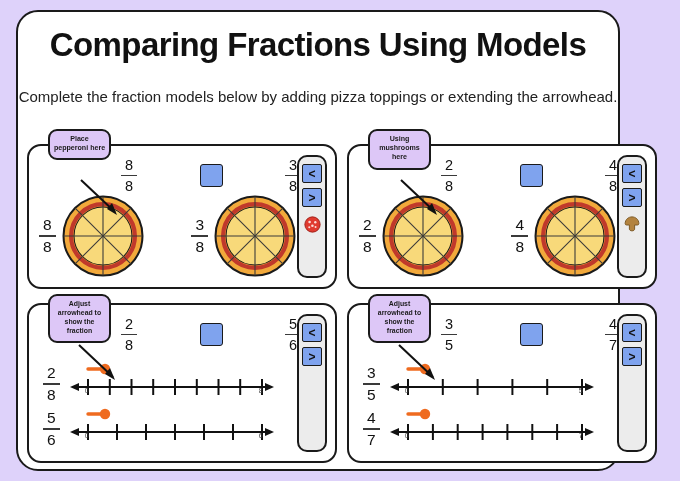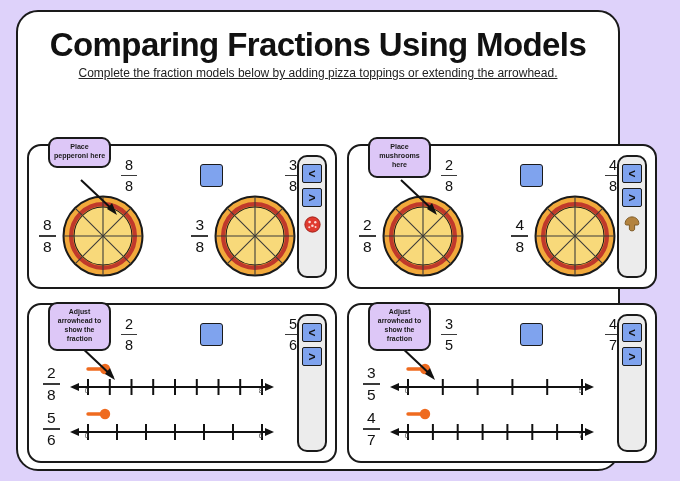--- a/index.html
+++ b/index.html
@@ -32,25 +32,24 @@
     text-align: center;
     font-size: 33px;
     font-weight: 800;
     color: #111111;
     letter-spacing: -0.6px;
     line-height: 1.15;
   }
 
   .subtitle {
     text-align: center;
-    font-size: 12px;
+    font-size: 15px;
     color: #222222;
     line-height: 1.65;
-    margin-top: 0;
-    text-decoration: underline;
+    margin-top: 21px;
   }
 
   
   .panels {
     position: absolute;
     left: 0; top: 0;
     width: 648px; height: 461px;
     pointer-events: none;
   }
 
@@ -75,21 +74,20 @@
     background: #ddc7f7;
     border: 2px solid #1a1a1a;
     border-radius: 9px;
     padding: 4px 3px 5px;
     text-align: center;
     font-size: 7.1px;
     font-weight: 600;
     color: #1a1a1a;
     line-height: 1.3;
     z-index: 6;
-    margin-top: 8px;
   }
   .callout.tall { top: -11px; padding: 4px 2px 5px; font-size: 6.9px; }
 
   .callout-arrow {
     position: absolute;
     z-index: 5;
     pointer-events: none;
   }
 
   
@@ -304,21 +302,21 @@
             <circle cx="13.3" cy="7.4" r="1.4" fill="#fbdcd8"></circle>
             <circle cx="9.9" cy="11.4" r="1.5" fill="#fbdcd8"></circle>
             <circle cx="6.2" cy="13.2" r="1.2" fill="#fbdcd8"></circle>
             <circle cx="13.6" cy="12.9" r="1.2" fill="#fbdcd8"></circle>
           </svg>
         </div>
       </div>
     </div>
 
     <div class="panel panel-r0c1">
-      <div class="callout">Place mushrooms here</div>
+      <div class="callout">Using mushrooms here</div>
       <svg class="callout-arrow" width="60" height="48" style="left:48px;top:28px;">
         <line x1="4" y1="6" x2="38" y2="38" stroke="#111" stroke-width="2"></line>
         <polygon points="40,41 30,35 35,29" fill="#111"></polygon>
       </svg>
 
       <div class="compare-row">
         <span class="frac">
           <span class="num">2</span>
           <span class="bar"></span>
           <span class="den">8</span>

